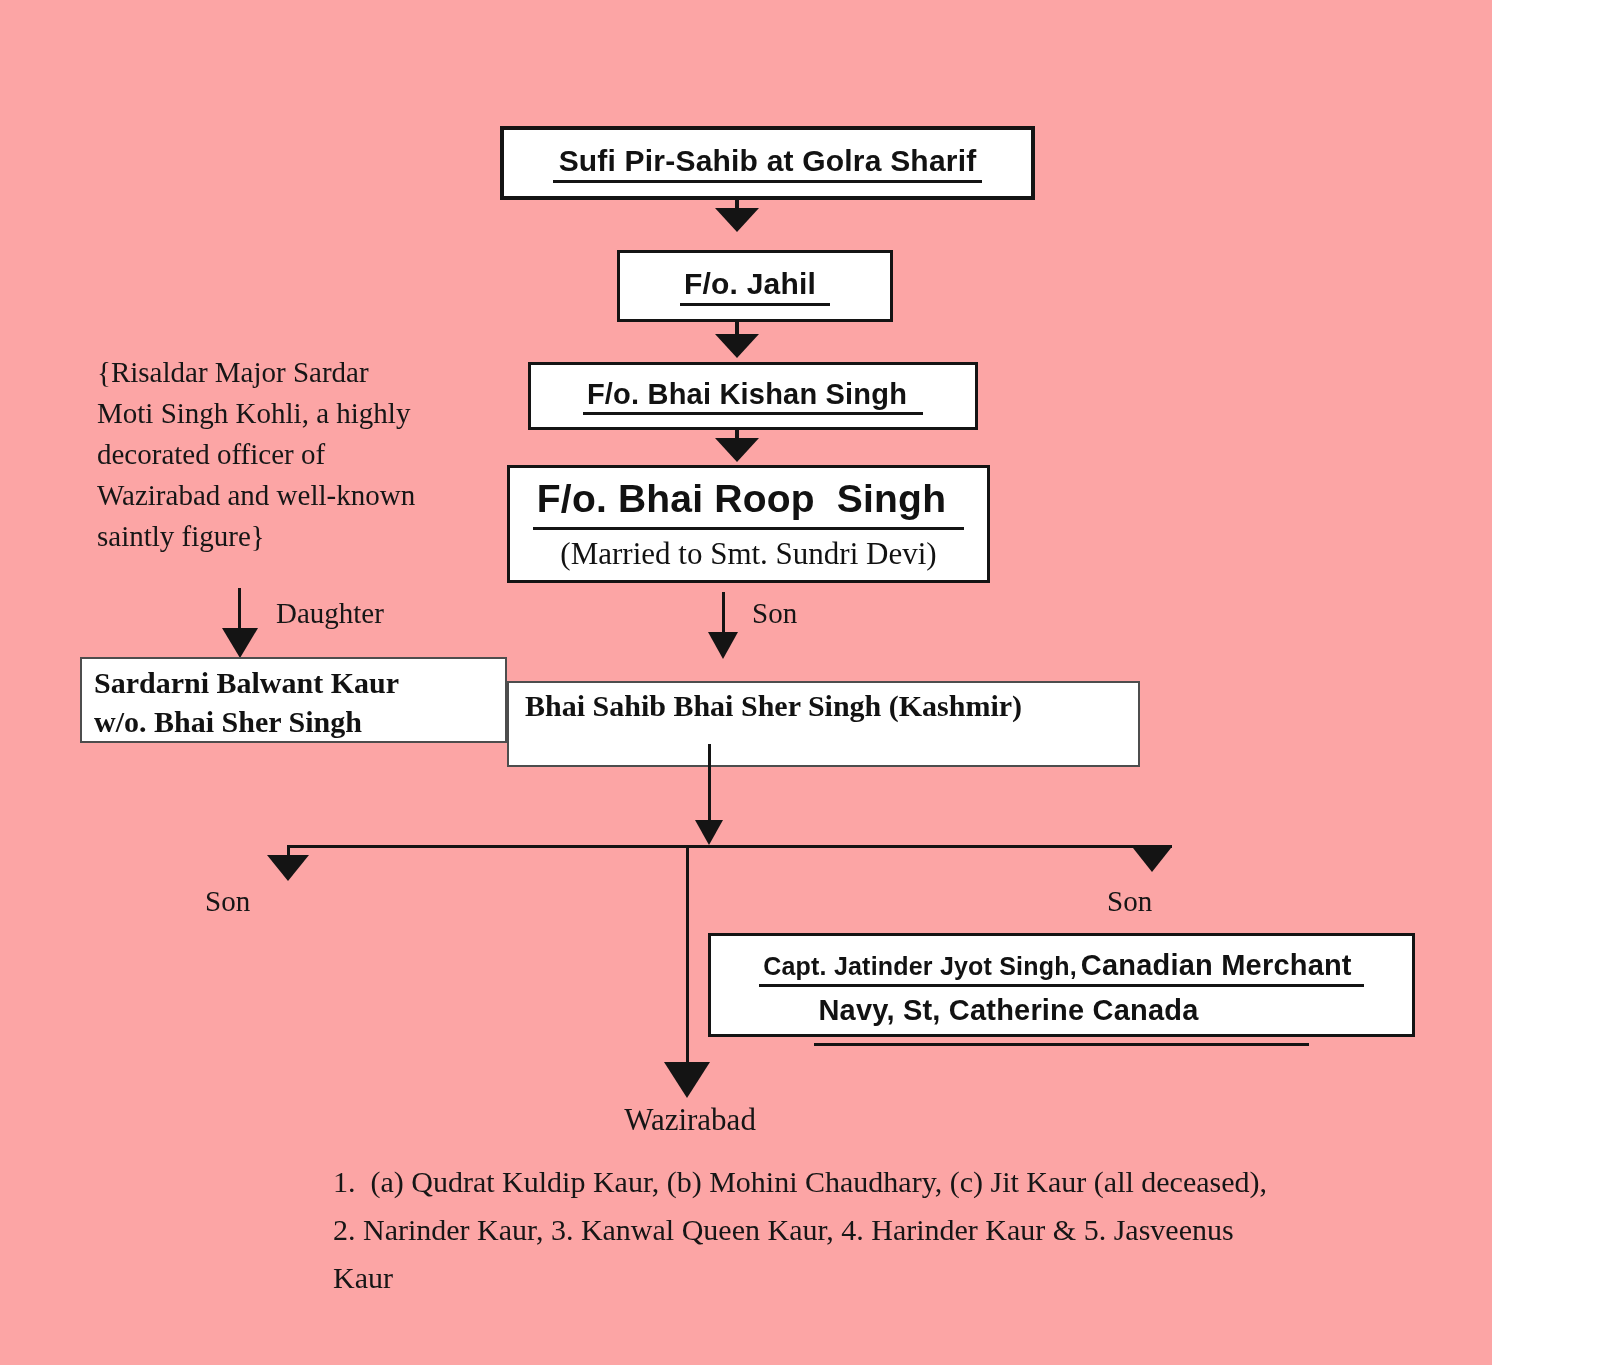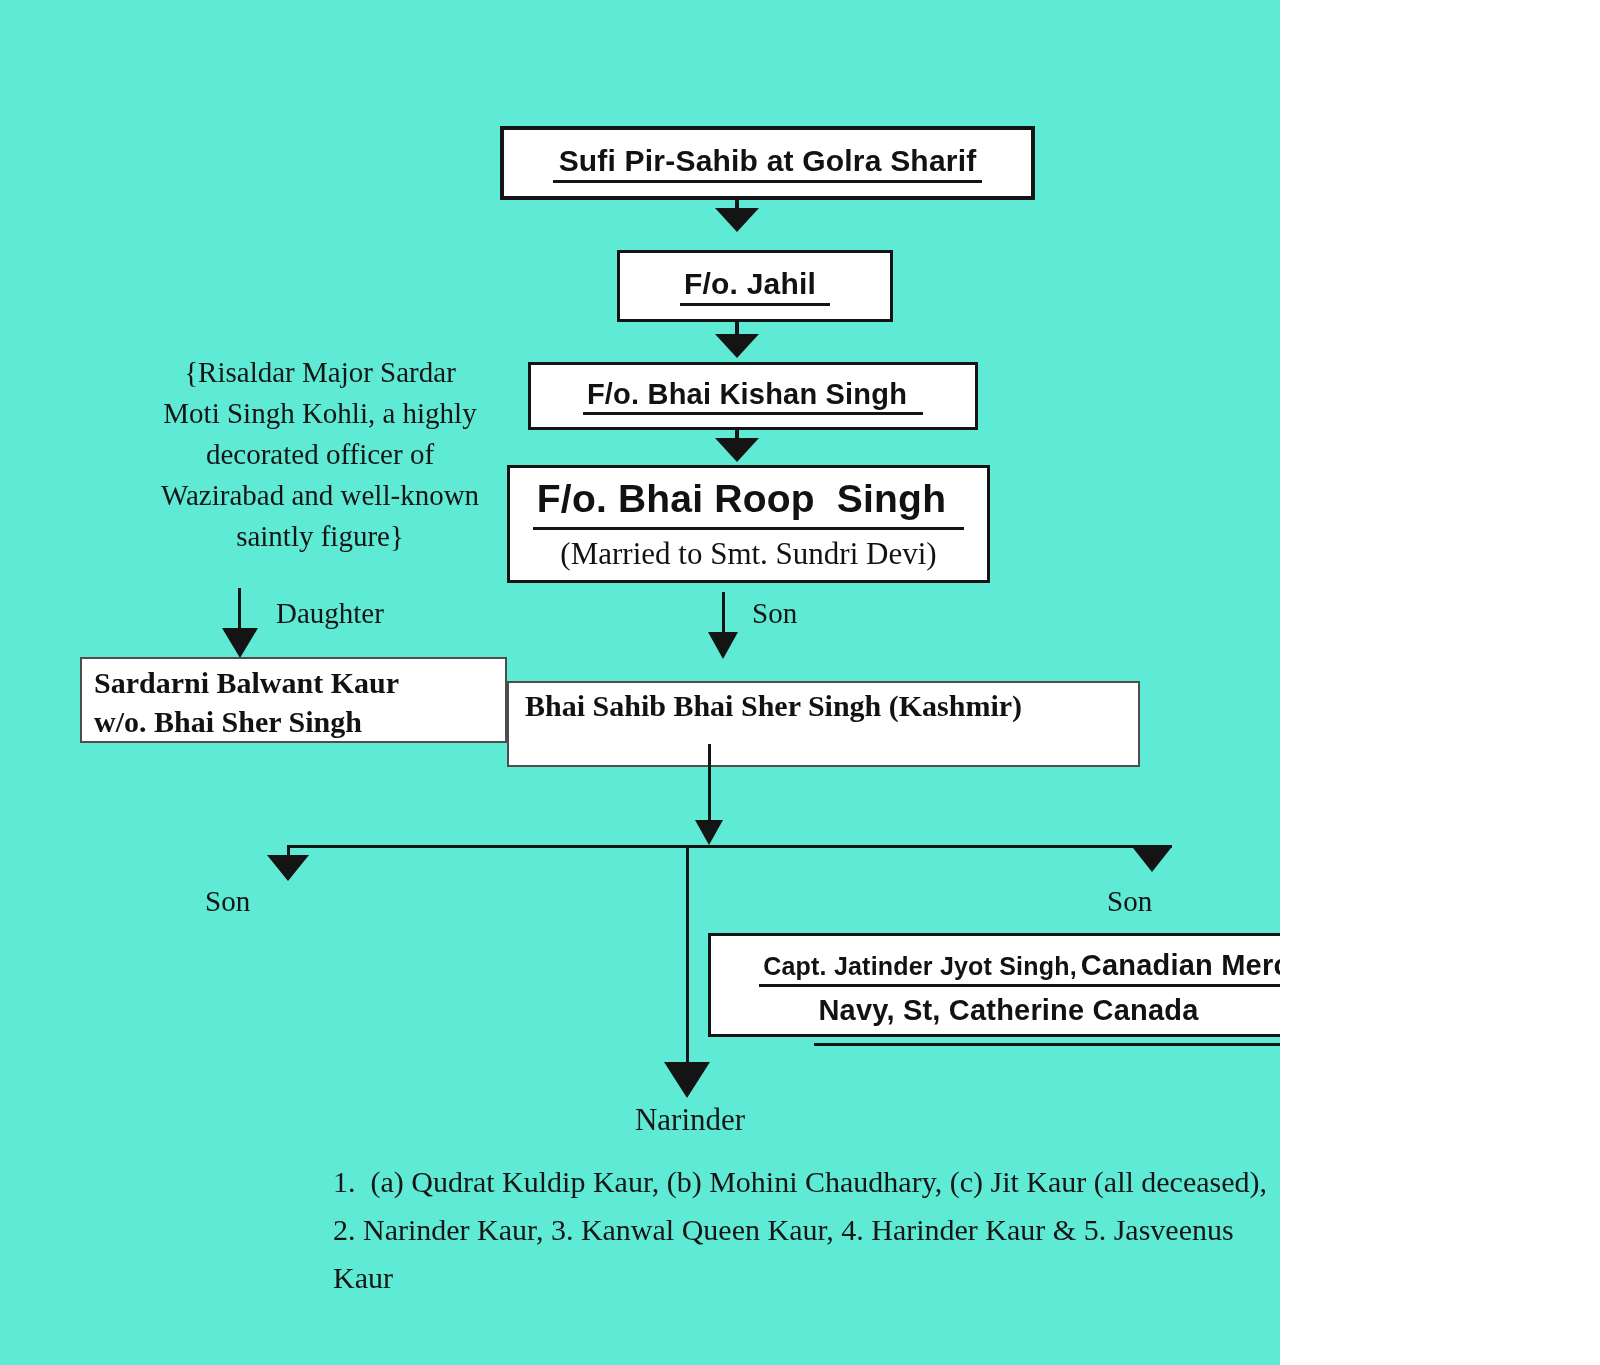--- a/index.html
+++ b/index.html
@@ -1,16 +1,16 @@
 <!DOCTYPE html>
 <html><head>
 <meta charset="utf-8">
 <style>
   html,body{margin:0;padding:0;background:#fff;}
-  .canvas{position:relative;width:1280px;height:1365px;background:#5eead4;color:#121212;
+  .canvas{position:relative;width:1492px;height:1365px;background:#fca5a5;color:#121212;
           font-family:"Liberation Serif",serif;overflow:hidden;text-decoration:underline;}
   .abs{position:absolute;}
   .box{position:absolute;background:#fff;border:3px solid #141414;display:flex;flex-direction:column;
        align-items:center;justify-content:center;text-align:center;box-sizing:border-box;}
   .box.thin{border:2px solid #4d4d4d;}
   .sans{font-family:"Liberation Sans","DejaVu Sans",sans-serif;font-weight:700;letter-spacing:0.2px;}
   .serif{font-family:"Liberation Serif",serif;}
   .u{border-bottom:3px solid #141414;line-height:1.18;display:inline-block;}
   .line{position:absolute;background:#141414;}
   .tri{position:absolute;width:0;height:0;border-style:solid;border-color:transparent;border-bottom:none;}
@@ -42,21 +42,21 @@
   </div>
 
   <div class="line" style="left:735px;top:430px;width:4px;height:10px;"></div>
   <div class="tri" style="left:715px;top:438px;border-left-width:22px;border-right-width:22px;border-top:24px solid #141414;"></div>
 
   <div class="box" style="left:507px;top:465px;width:483px;height:118px;">
     <span class="sans u" style="font-size:39px;padding:0 18px 4px 4px;">F/o. Bhai Roop&nbsp; Singh</span>
     <span class="serif" style="font-size:31px;margin-top:6px;">(Married to Smt. Sundri Devi)</span>
   </div>
 
-  <div class="notes" style="left:105px;top:352px;width:430px;text-align:center;">
+  <div class="notes" style="left:97px;top:352px;width:430px;">
     <div>{Risaldar Major Sardar</div>
     <div>Moti Singh Kohli, a highly</div>
     <div>decorated officer of</div>
     <div>Wazirabad and well-known</div>
     <div>saintly figure}</div>
   </div>
 
   <div class="line" style="left:238px;top:588px;width:3px;height:44px;"></div>
   <div class="tri" style="left:222px;top:628px;border-left-width:18px;border-right-width:18px;border-top:30px solid #141414;"></div>
   <div class="label" style="left:276px;top:597px;font-size:29px;">Daughter</div>
@@ -87,21 +87,21 @@
 
 
   <div class="box" style="left:708px;top:933px;width:707px;height:104px;justify-content:flex-start;padding-top:12px;">
     <span class="u" style="padding:0 12px 2px 4px;">
       <span class="sans" style="font-size:25px;">Capt. Jatinder Jyot Singh,</span>
       <span class="sans" style="font-size:29px;">Canadian Merchant</span>
     </span>
     <span class="sans u" style="font-size:29px;margin-top:6px;padding:0 110px 16px 4px;">Navy, St, Catherine Canada</span>
   </div>
 
-  <div class="label" style="left:600px;top:1102px;width:180px;text-align:center;font-size:31px;">Narinder</div>
+  <div class="label" style="left:600px;top:1102px;width:180px;text-align:center;font-size:31px;">Wazirabad</div>
 
   <div class="abs serif" style="left:333px;top:1158px;width:1190px;font-size:30px;line-height:48px;color:#161616;">
     <div class="listline">1.  (a) Qudrat Kuldip Kaur, (b) Mohini Chaudhary, (c) Jit Kaur (all deceased),</div>
     <div class="listline">2. Narinder Kaur, 3. Kanwal Queen Kaur, 4. Harinder Kaur &amp; 5. Jasveenus</div>
     <div class="listline">Kaur</div>
   </div>
 
 </div>
 
 </body></html>

